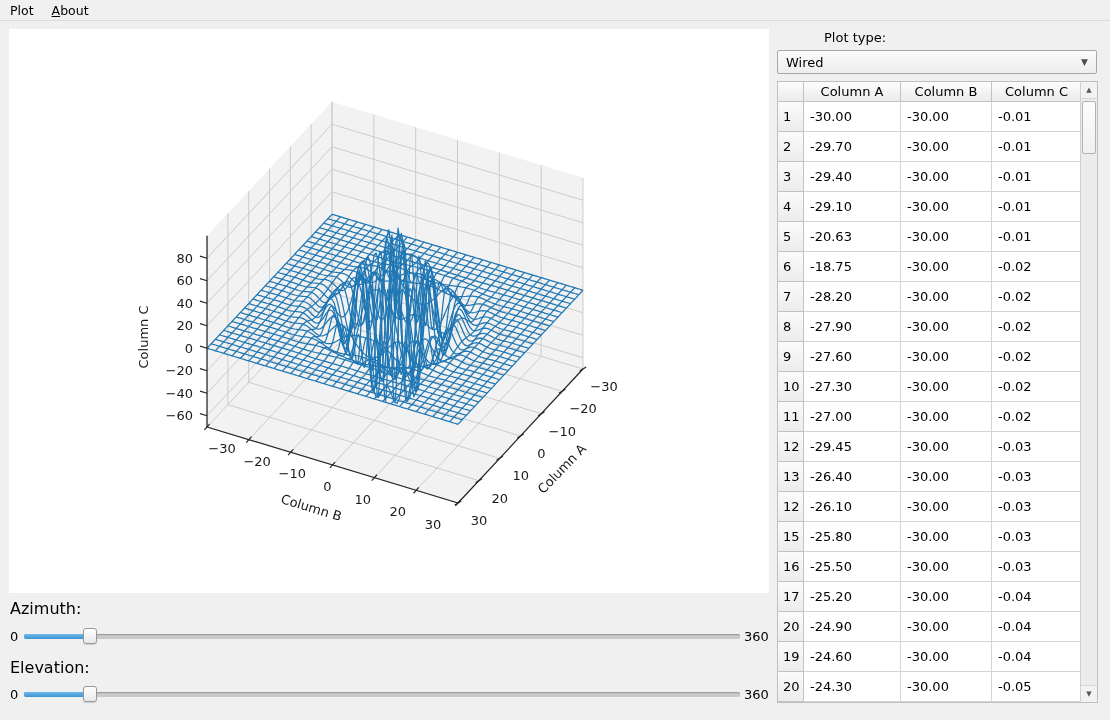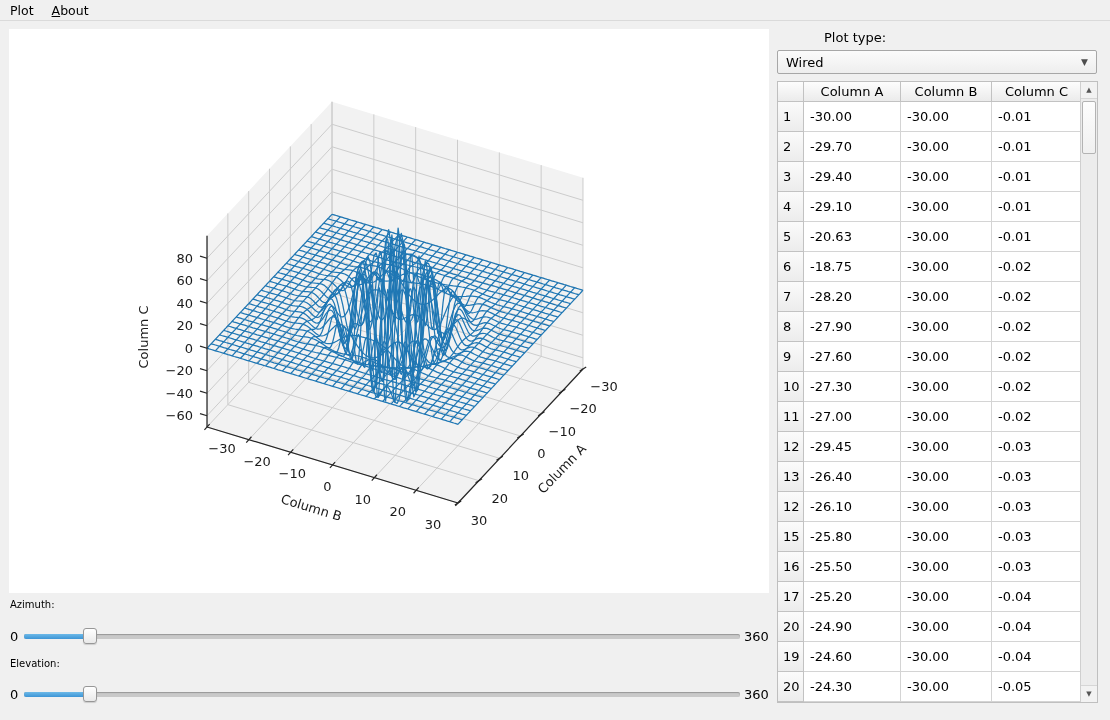--- a/index.html
+++ b/index.html
@@ -10,21 +10,21 @@
   }
   
   .menubar{position:absolute;left:0;top:0;width:1110px;height:20px;
     background:#f0f0f0;border-bottom:1px solid #dadada;
     display:flex;align-items:center;gap:18px;padding-left:10px;font-size:12.5px}
   .menu-item{cursor:default}
   
   .plot-area{position:absolute;left:9px;top:29px;width:760px;height:564px;background:#ffffff}
   .plot-area svg{display:block}
   
-  .ctl-label{position:absolute;left:10px;font-size:10px}
+  .ctl-label{position:absolute;left:10px;font-size:16px}
   .slider-row{position:absolute;left:0;width:770px;height:18px}
   .s-min{position:absolute;left:10px;top:1px}
   .s-max{position:absolute;left:744px;top:1px}
   .s-track{position:absolute;left:24px;top:6px;width:716px;height:5px;
     background:#c9c9c9;border-radius:2px;box-shadow:inset 0 1px 1px rgba(0,0,0,.25)}
   .s-fill{position:absolute;left:0;top:0;height:5px;border-radius:2px;
     background:linear-gradient(#6cb9e8,#3d95d6)}
   .s-handle{position:absolute;top:-6px;width:14px;height:16px;box-sizing:border-box;
     background:linear-gradient(#ffffff,#e9e9e9);border:1px solid #979797;border-radius:3px;
     box-shadow:0 1px 1px rgba(0,0,0,.15)}

